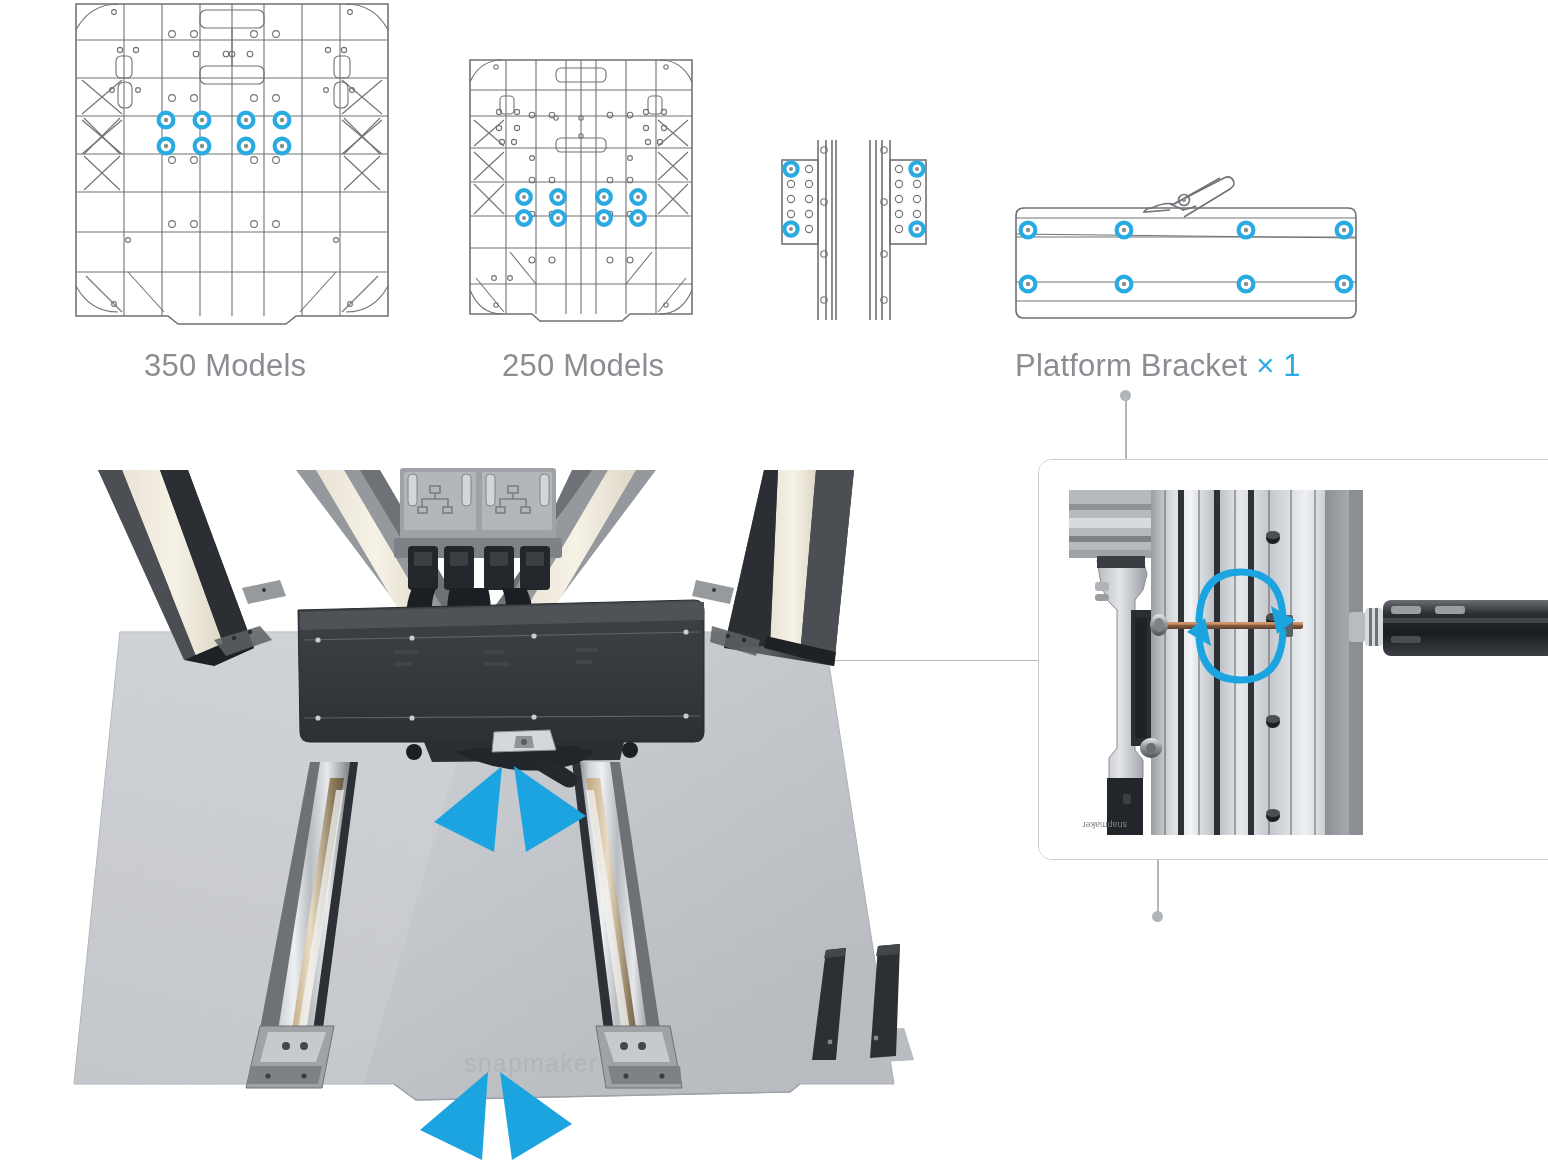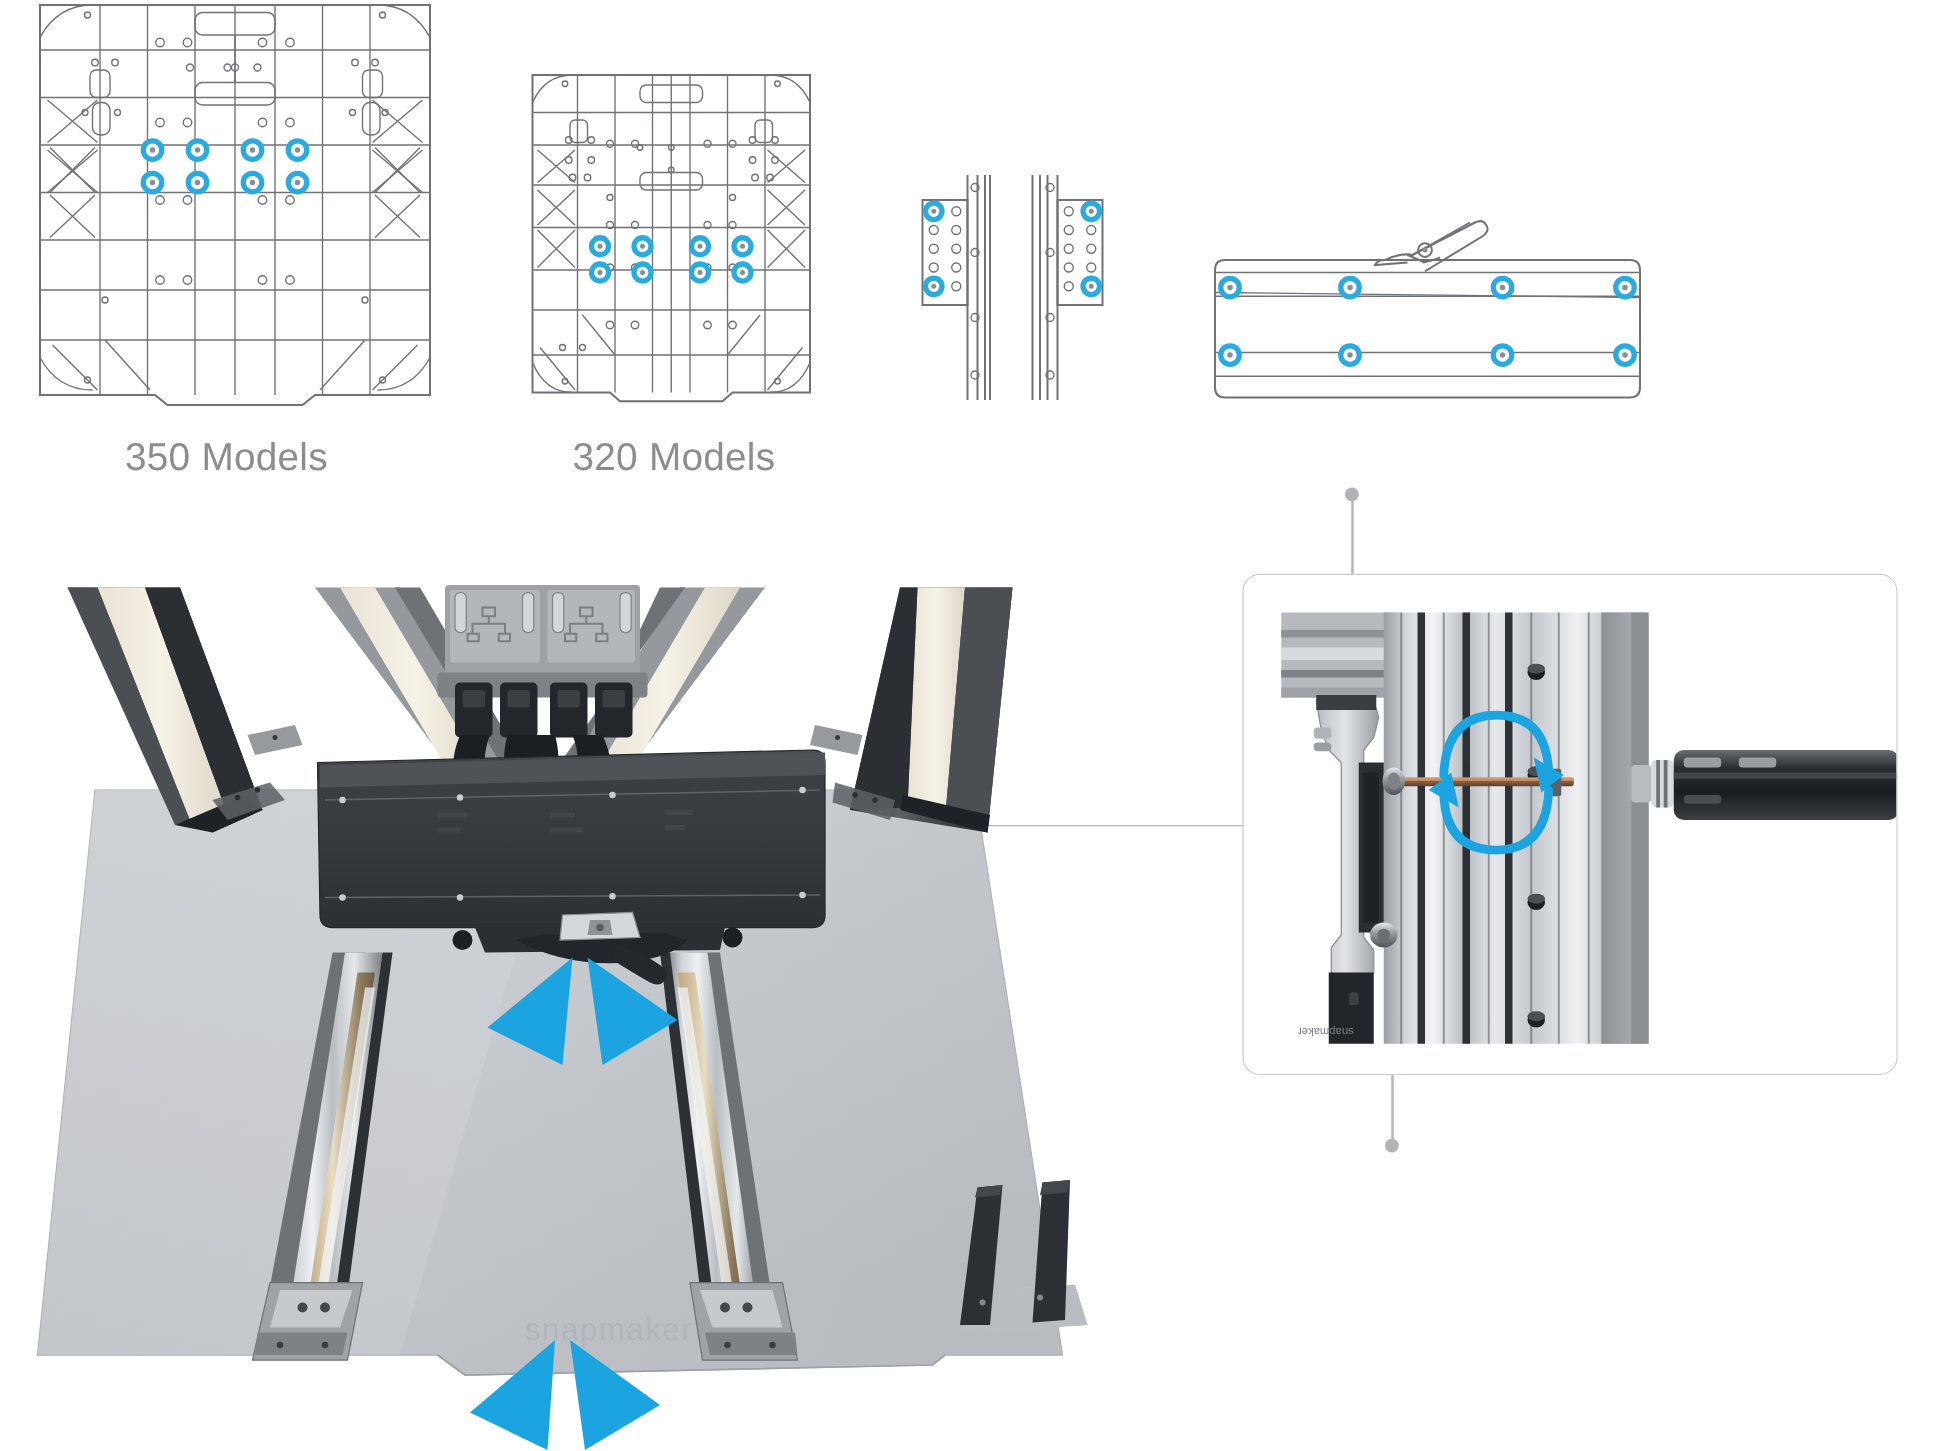--- a/index.html
+++ b/index.html
@@ -3,21 +3,21 @@
 <meta charset="utf-8">
 <style>
   * { box-sizing: border-box; margin: 0; padding: 0; }
   body {
     width: 1548px; height: 1161px;
     background: #ffffff;
     font-family: "Liberation Sans", sans-serif;
     position: relative;
     overflow: hidden;
   }
-  .stage { position: absolute; inset: 0; }
+  .stage { position: absolute; inset: 0; margin-left: 44px; }
 
   
   .part-label {
     position: absolute;
     font-size: 31px;
     color: #8a8d91;
     white-space: nowrap;
     letter-spacing: 0.2px;
   }
   .part-label .qty { color: #29abe2; }
@@ -277,21 +277,21 @@
         <circle class="hl-ring" cx="92" cy="162" r="6.8"></circle>
           <circle class="hl-dot" cx="92" cy="162" r="2"></circle>
         <circle class="hl-ring" cx="138" cy="162" r="6.8"></circle>
           <circle class="hl-dot" cx="138" cy="162" r="2"></circle>
         <circle class="hl-ring" cx="172" cy="162" r="6.8"></circle>
           <circle class="hl-dot" cx="172" cy="162" r="2"></circle>
       </g>
     </svg>
   </div>
   <div class="part-label" style="left:458px; top:348px;">
-    <span>320 Models</span>
+    <span>250 Models</span>
   </div>
 
   <div class="photo" style="left:726px; top:140px;">
     <svg width="180" height="180" viewBox="0 0 180 180">
 
       <g class="ln2">
         <path d="M48,0 v180"></path>
           <path d="M56,0 v180"></path>
         <path d="M62,0 v180"></path>
           <path d="M66,0 v180"></path>
@@ -388,20 +388,24 @@
         <circle class="hl-ring" cx="118" cy="116" r="7.4"></circle>
           <circle class="hl-dot" cx="118" cy="116" r="2.2"></circle>
         <circle class="hl-ring" cx="240" cy="116" r="7.4"></circle>
           <circle class="hl-dot" cx="240" cy="116" r="2.2"></circle>
         <circle class="hl-ring" cx="338" cy="116" r="7.4"></circle>
           <circle class="hl-dot" cx="338" cy="116" r="2.2"></circle>
       </g>
     </svg>
   </div>
 
+  <div class="part-label" style="left:971px; top:348px;">
+    <span>Platform Bracket</span>
+    <span class="qty">× 1</span>
+  </div>
   <div class="callout-dot" style="left:1076px; top:390px;"></div>
   <div class="callout-line" style="left:1081px; top:396px; width:1.6px; height:178px;"></div>
 
   <div class="callout-line" style="left:1113px; top:858px; width:1.6px; height:58px;"></div>
   <div class="callout-dot" style="left:1108px; top:911px;"></div>
 
   <div class="callout-line" style="left:640px; top:660px; width:362px; height:1.4px;"></div>
 
   <div class="photo" style="left:20px; top:460px; width:860px; height:701px;">
     <svg width="860" height="701" viewBox="0 0 860 701">

